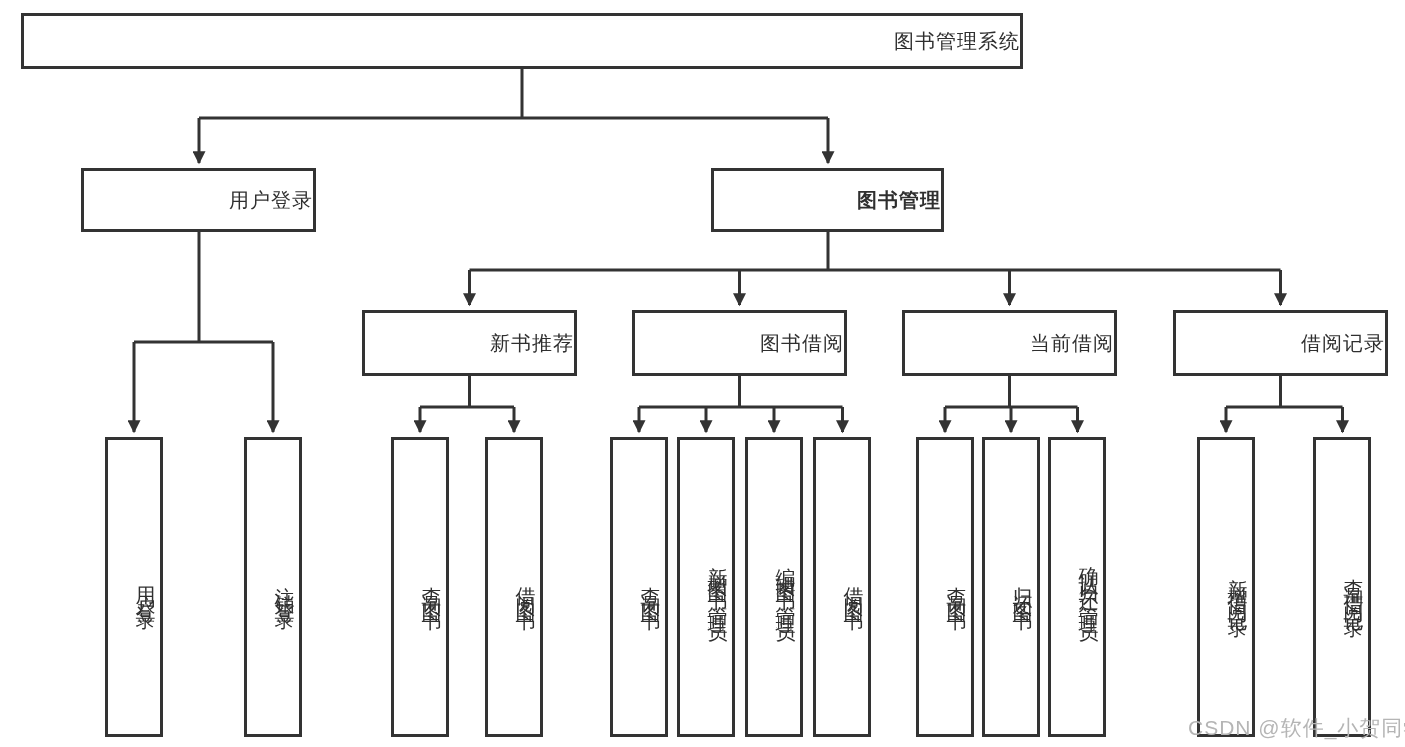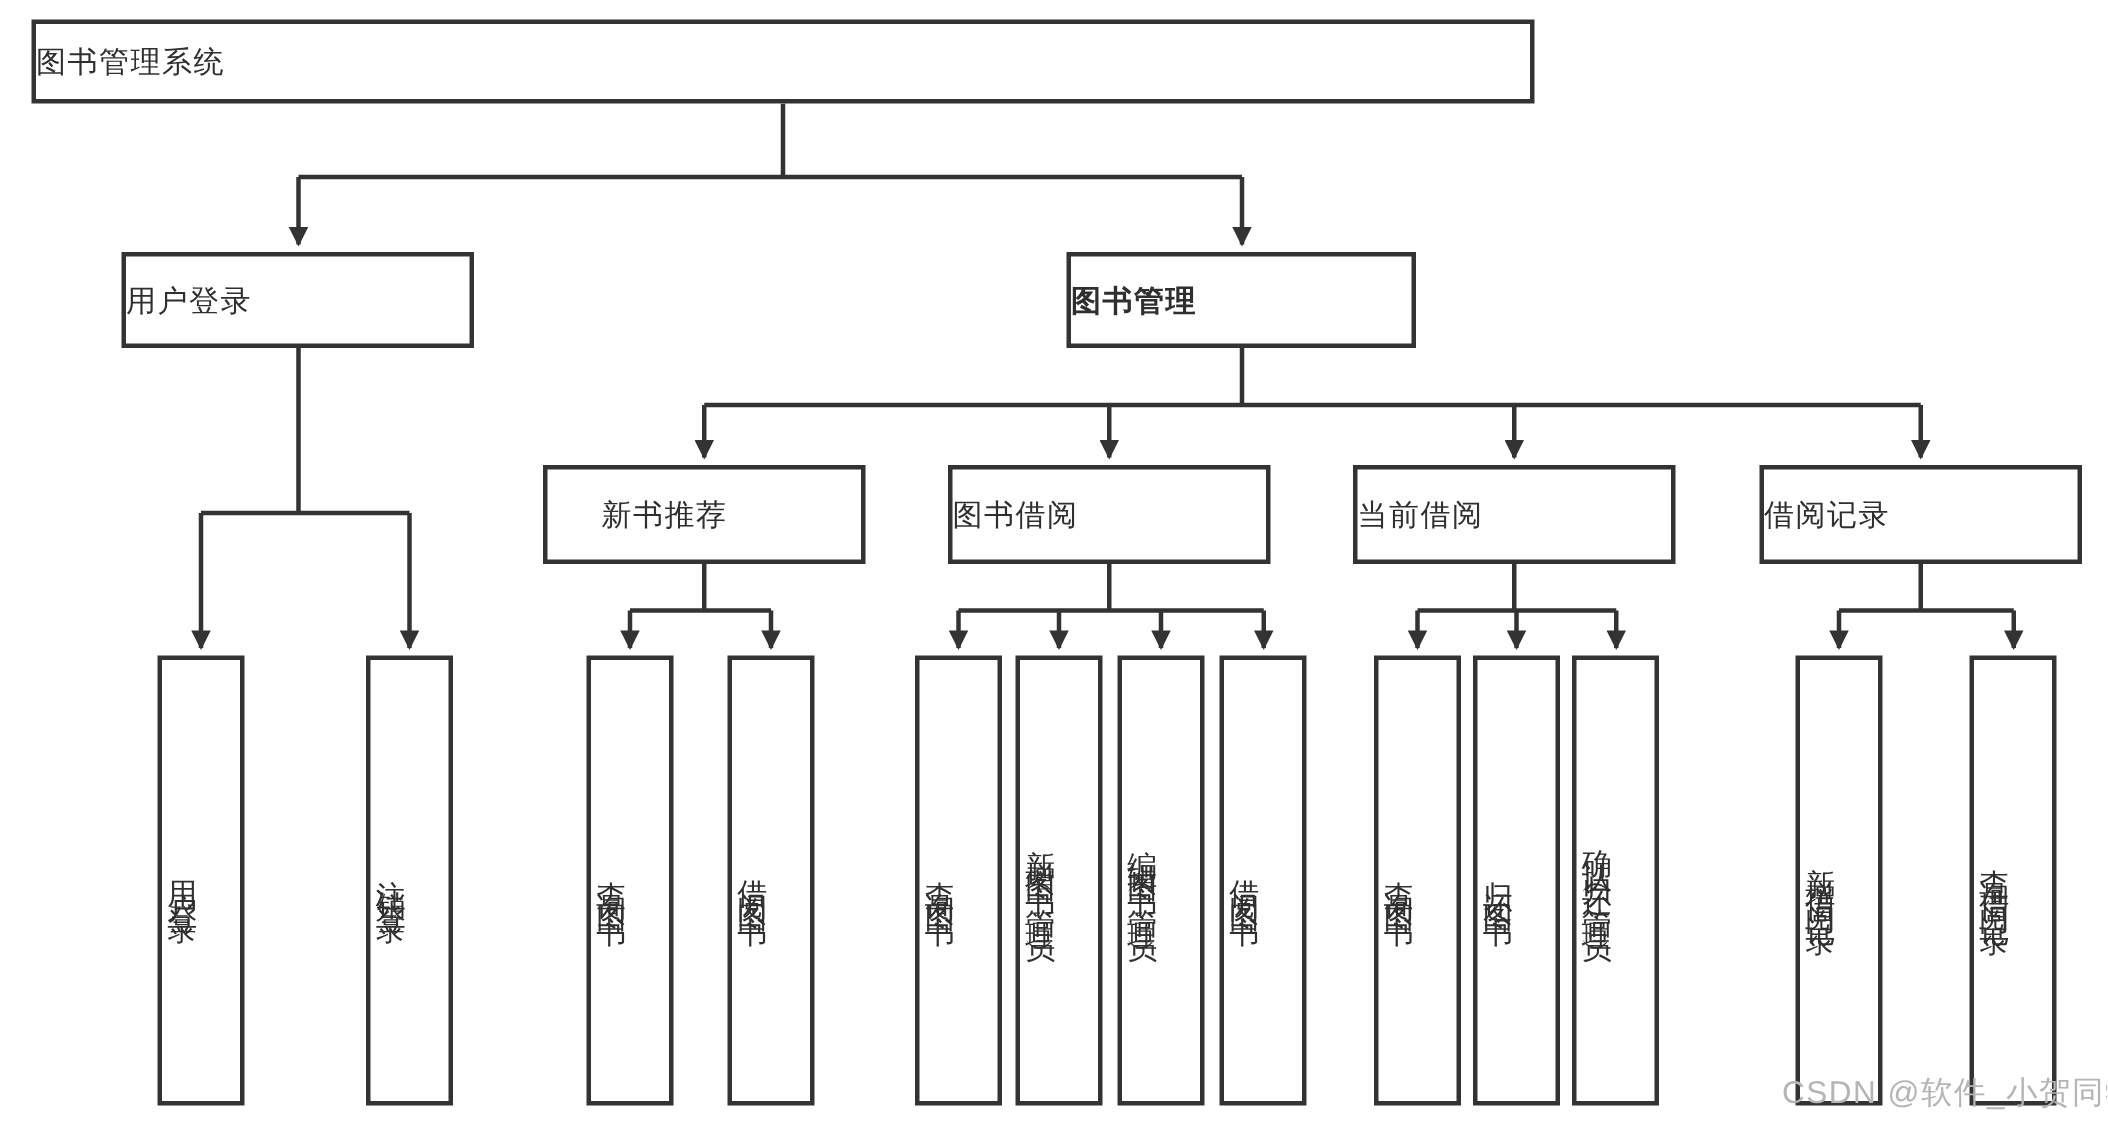--- a/index.html
+++ b/index.html
@@ -7,21 +7,21 @@
     --wm:#b5b5b5; --bg:#ffffff;
   }
   html,body{margin:0;padding:0;background:var(--bg);}
   .canvas{
     position:relative;width:1405px;height:747px;background:var(--bg);
     font-family:"Liberation Sans","DejaVu Sans",sans-serif;overflow:hidden;
   }
   .connectors{position:absolute;left:0;top:0;z-index:0;}
   .node{
     position:absolute;box-sizing:border-box;background:var(--fill);
-    border:3px solid var(--border);display:flex;align-items:center;justify-content:flex-start;
+    border:3px solid var(--border);display:flex;align-items:center;justify-content:flex-end;
     z-index:1;color:var(--text);
   }
   .node.h{font-size:20px;letter-spacing:1px;}
   .node.leaf{width:58px;height:300px;top:437px;}
   .node.leaf .vtext{
     writing-mode:vertical-rl;text-orientation:mixed;white-space:nowrap;
     font-size:20px;letter-spacing:8px;color:var(--text);
   }
   .watermark{
     position:absolute;left:1188px;top:714px;z-index:2;

